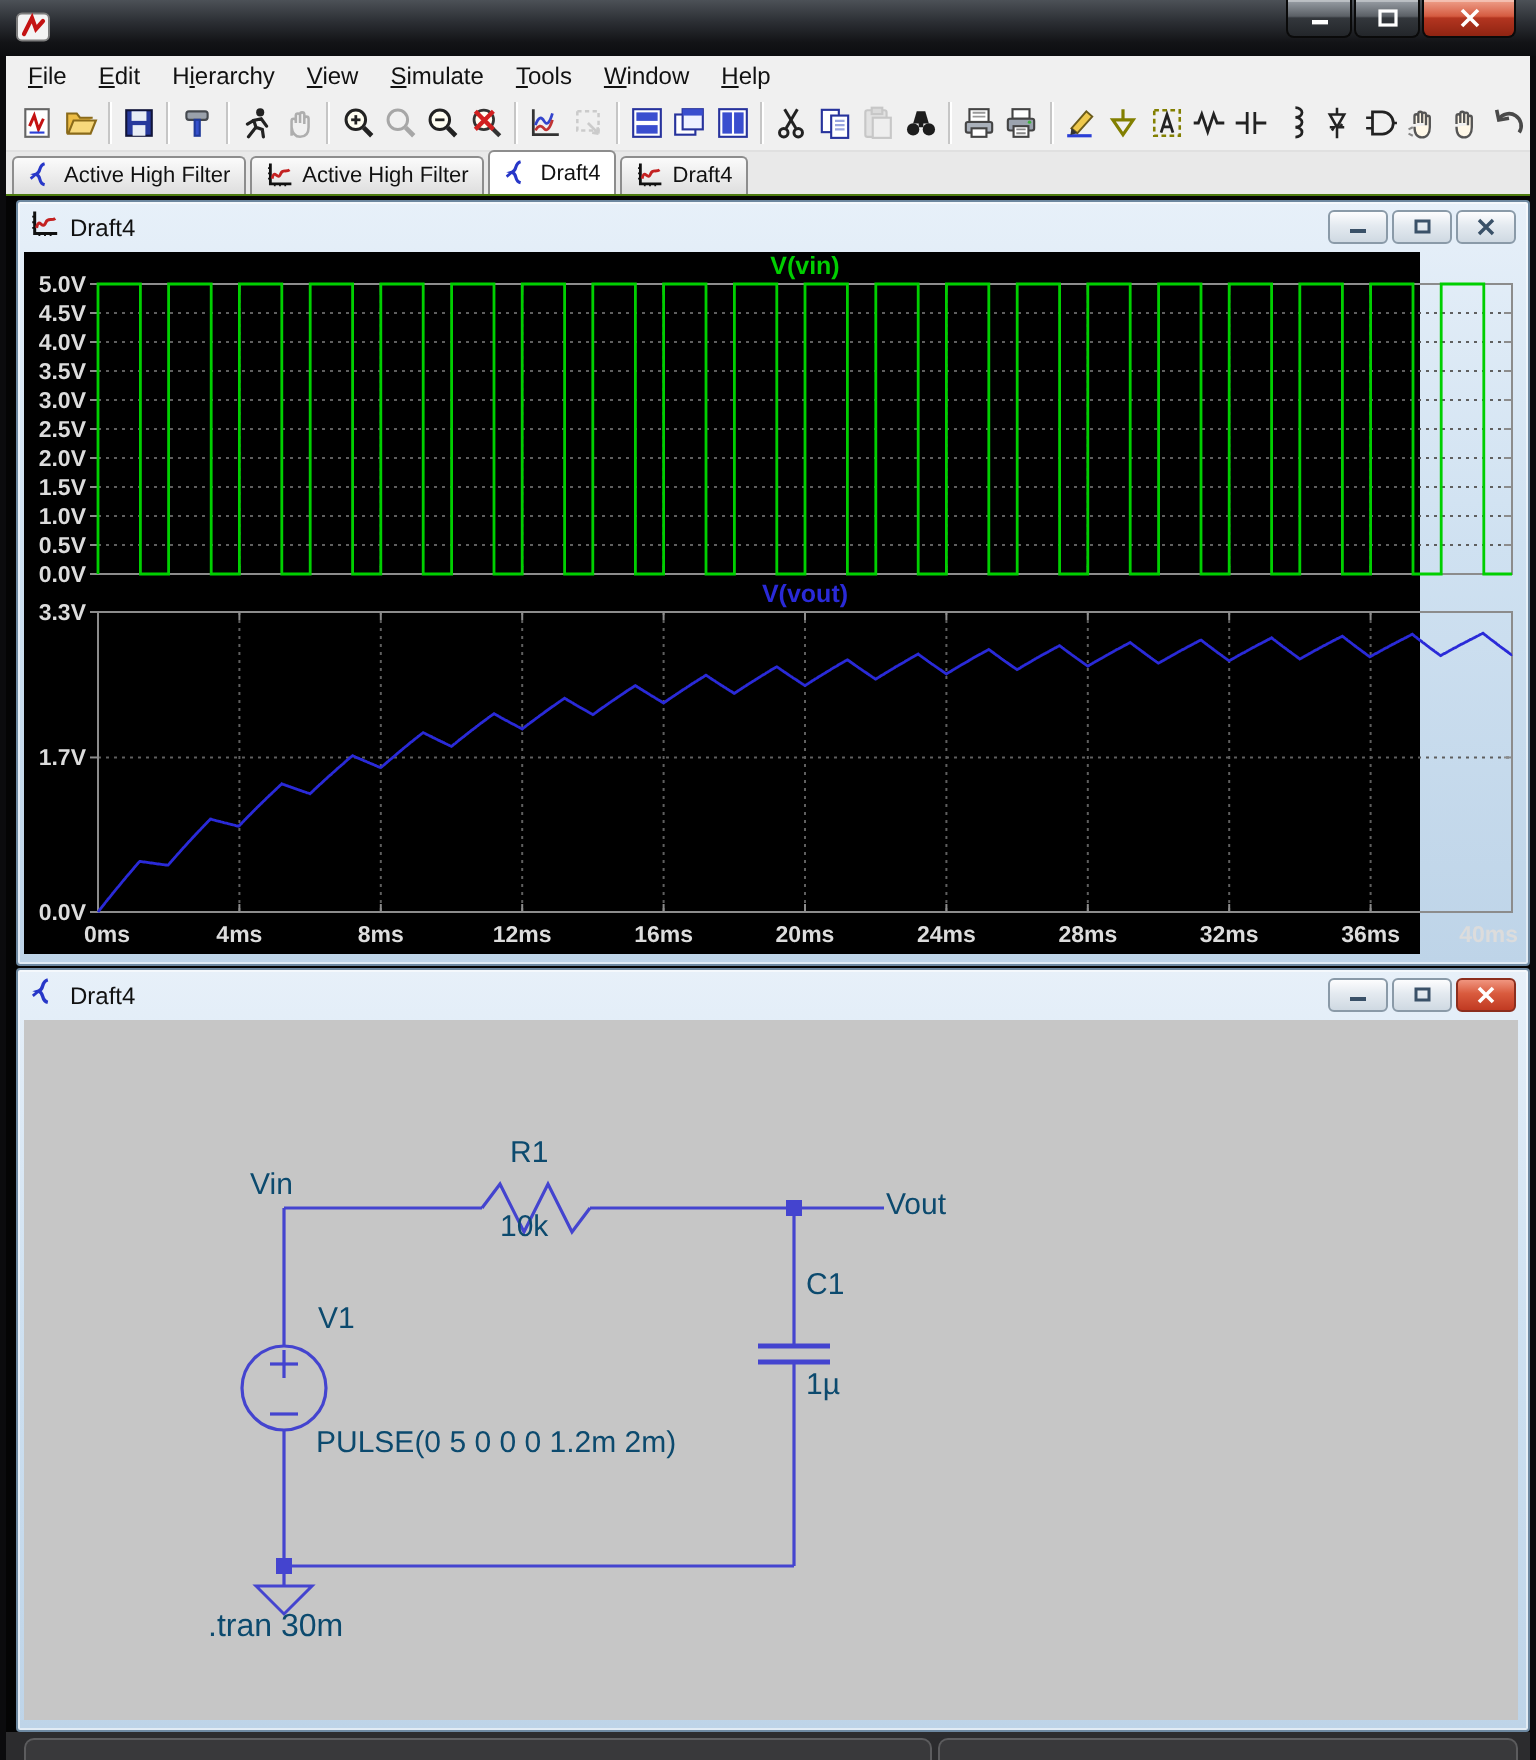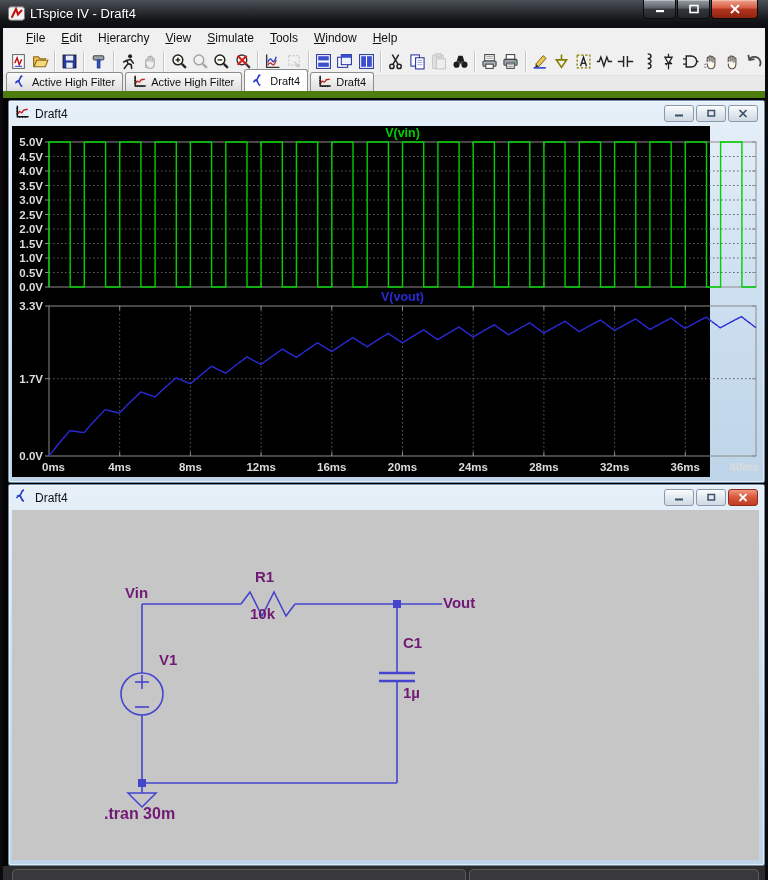--- a/index.html
+++ b/index.html
@@ -12,32 +12,32 @@
   .titlebar .logo{position:absolute;left:8px;top:6px;width:17px;height:15px}
   .titlebar .title-text{position:absolute;left:30px;top:0;line-height:27px;font-size:13px;color:#fff;
     text-shadow:0 1px 3px #000}
   .winbtns{position:absolute;top:0;right:10px;display:flex}
   .winbtn{width:31px;height:18px;margin-left:1px;border:1px solid #0a0a0a;border-top:none;
     border-radius:0 0 4px 4px;background:linear-gradient(#9aa0a7,#5b6066 45%,#33373c 50%,#23262a);
     box-shadow:inset 0 1px 0 rgba(255,255,255,.35);display:flex;align-items:center;justify-content:center}
   .winbtn.close{width:45px;background:linear-gradient(#efa18b,#d55b41 45%,#b33520 50%,#8f2412)}
 
   .menubar{position:absolute;top:28px;left:3px;width:762px;height:19px;background:#f0f0f0;
-    display:flex;align-items:center;padding-left:15px;box-sizing:border-box}
+    display:flex;align-items:center;padding-left:3px;box-sizing:border-box}
   .menu-item{font-size:12px;color:#111;padding:1px 8px;cursor:default}
   .menu-item u{text-decoration:underline}
 
   .toolbar{position:absolute;top:47px;left:3px;width:762px;height:29px;background:#f0f0f0;
     display:flex;align-items:center;padding-left:5px;box-sizing:border-box;border-bottom:1px solid #e0e0e0}
   .tbtn{width:23px;height:23px;display:flex;align-items:center;justify-content:center;border-radius:2px}
   .tbtn.disabled{opacity:.42;filter:grayscale(1)}
   .tsep{width:0;height:21px;border-left:1px solid #c6c6c6;border-right:1px solid #ffffff;margin:0 3px}
 
   .tabbar{position:absolute;top:76px;left:3px;width:762px;height:22px;background:#e9e9e9;
-    display:flex;align-items:flex-end;padding-left:3px;box-sizing:border-box;border-bottom:7px solid #4d7c0f}
+    display:flex;align-items:flex-end;padding-left:3px;box-sizing:border-box;border-bottom:1px solid #4d7c0f}
   .tab{display:flex;align-items:center;gap:4px;font-size:11px;color:#111;height:18px;padding:0 7px;
     border:1px solid #8d8d8d;border-bottom:none;border-radius:3px 3px 0 0;
     background:linear-gradient(#fbfbfb,#dedede);margin-right:2px;white-space:nowrap}
   .tab.active{background:#fff;height:21px;position:relative;z-index:2}
 
   
   .mdi{position:absolute;top:98px;left:3px;width:762px;height:782px;background:#040404}
 
   .child{position:absolute;border:1px solid #6d88a0;border-radius:2px;
     background:linear-gradient(180deg,#e7f0f9 0%,#cfe1f1 45%,#bed4e8 100%);
@@ -45,38 +45,37 @@
   .child-title{height:25px;display:flex;align-items:center;padding:0 6px;font-size:12px;color:#111;gap:5px}
   .child-btns{margin-left:auto;display:flex;gap:2px;align-items:center}
   .cbtn{width:28px;height:15px;border:1px solid #8a9aa8;border-radius:3px;
     background:linear-gradient(#fdfdfe,#e4eaf0 45%,#cfd9e2);display:flex;align-items:center;justify-content:center}
   .cbtn.close-red{border:1px solid #8c2e1e;background:linear-gradient(#f0957f,#d95b3e 45%,#c03a22)}
   #waveWin{left:5px;top:2px;width:755px;height:381px}
   #schemWin{left:5px;top:386px;width:755px;height:380px}
   .wave-body{position:absolute;left:3px;top:25px;width:698px;height:351px;background:#000}
   .schem-body{position:absolute;left:3px;top:25px;width:747px;height:350px;background:#c6c6c6;overflow:hidden}
 
-  .slabel{position:absolute;font-weight:bold;font-size:15px;color:#701a75;white-space:nowrap}
+  .slabel{position:absolute;font-weight:normal;font-size:15px;color:#0c4a6e;white-space:nowrap}
   .slabel.directive{font-size:16px}
 
   .bottom-strip{position:absolute;left:0;top:768px;width:762px;height:14px;background:#2c2c2e}
   .collapsed-tab{position:absolute;top:3px;height:14px;border:1px solid #5c5c5e;border-bottom:none;
     border-radius:5px 5px 0 0;background:#39393b}
 </style>
 </head>
 <body>
 
 <div class="titlebar">
   <span class="logo">
     <svg viewBox="0 0 17 15" width="17" height="15">
         <rect x="0.5" y="0.8" width="16" height="13.4" rx="2.5" fill="#f3f3f3" stroke="#7d7d7d"></rect>
         <path d="M4 11 L8 3 L10 8.5 L13.5 4.5" stroke="#c41212" stroke-width="2.1" fill="none" stroke-linecap="round"></path>
       </svg>
   </span>
-  <span class="title-text">LTspice IV - Draft4</span>
   <div class="winbtns">
     <div class="winbtn">
         <svg width="12" height="10">
           <rect x="2" y="6" width="8" height="2.2" fill="#fff"></rect>
         </svg>
       </div>
     <div class="winbtn">
         <svg width="12" height="10">
           <rect x="2" y="1.5" width="8" height="7" fill="none" stroke="#fff" stroke-width="1.6"></rect>
         </svg>
@@ -552,20 +551,21 @@
           <rect x="381" y="90" width="8" height="8" fill="#4444cf"></rect>
           <rect x="126" y="269" width="8" height="8" fill="#4444cf"></rect>
           <line x1="130" y1="277" x2="130" y2="283" stroke="#4444cf" stroke-width="1.6"></line>
           <path d="M116 283 H144 L130 297 Z" fill="none" stroke="#4444cf" stroke-width="1.5"></path>
         </svg>
       <div class="slabel" style="left:113px;top:74px">Vin</div>
       <div class="slabel" style="left:243px;top:58px">R1</div>
       <div class="slabel" style="left:238px;top:95px">10k</div>
       <div class="slabel" style="left:431px;top:84px">Vout</div>
       <div class="slabel" style="left:147px;top:141px">V1</div>
+      <div class="slabel" style="left:146px;top:203px">PULSE(0 5 0 0 0 1.2m 2m)</div>
       <div class="slabel" style="left:391px;top:124px">C1</div>
       <div class="slabel" style="left:391px;top:174px">1µ</div>
       <div class="slabel directive" style="left:92px;top:295px">.tran 30m</div>
     </div>
   </div>
 
   <div class="bottom-strip">
     <div class="collapsed-tab" style="left:9px;width:452px"></div>
     <div class="collapsed-tab" style="left:466px;width:288px"></div>
   </div>

